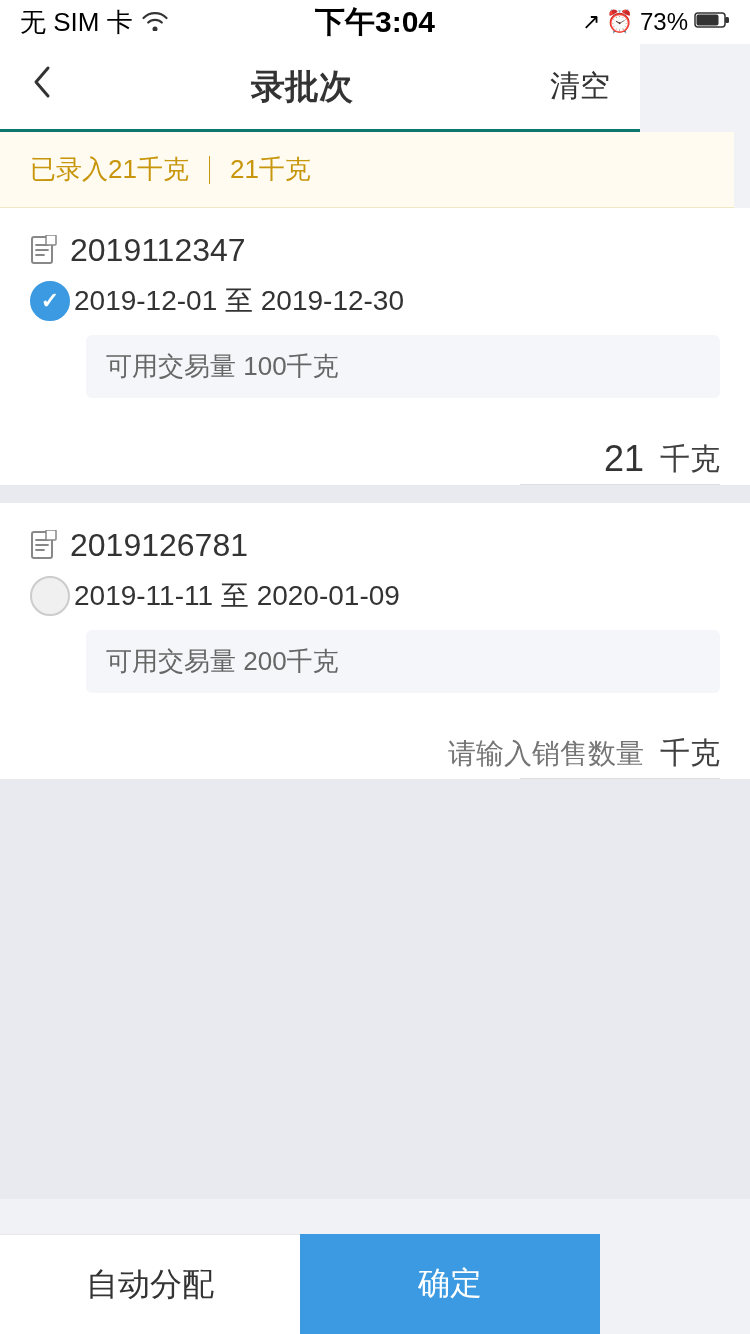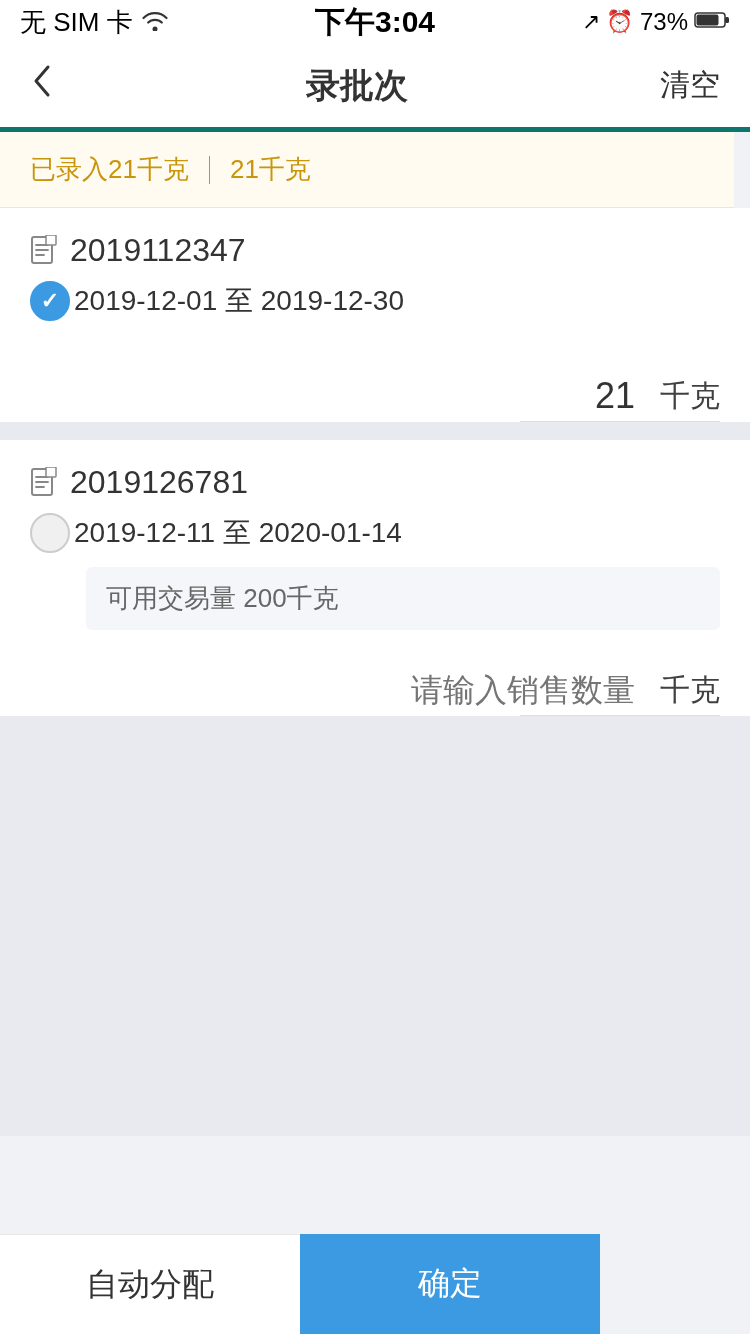--- a/index.html
+++ b/index.html
@@ -38,28 +38,28 @@
     }
     .status-right {
       display: flex;
       align-items: center;
       gap: 6px;
       font-size: 24px;
     }
 
     
     .nav-bar {
-      width: 750px;
+      width: 640px;
       height: 88px;
       background: #fff;
       display: flex;
       align-items: center;
       justify-content: space-between;
       padding: 0 30px;
-      border-bottom: 5px solid #0f766e;
+      border-bottom: 3px solid #0f766e;
     }
     .nav-back {
       font-size: 36px;
       color: #333;
       cursor: pointer;
     }
     .nav-title {
       font-size: 34px;
       font-weight: 600;
       color: #333;
@@ -163,21 +163,21 @@
       font-size: 26px;
       color: #666;
       margin-left: 56px;
     }
 
     .qty-row {
       display: flex;
       align-items: center;
       justify-content: flex-end;
       padding: 20px 30px 0 21px;
-      gap: 10px;
+      gap: 1px;
     }
     .qty-input {
       font-size: 36px;
       color: #333;
       text-align: right;
       border: none;
       outline: none;
       background: transparent;
       width: 120px;
     }
@@ -186,21 +186,21 @@
       color: #404040;
     }
     .qty-line {
       width: 200px;
       height: 1px;
       background: #ddd;
       margin: 4px 30px 0 auto;
     }
     .qty-placeholder {
       color: #bbb;
-      font-size: 32px;
+      font-size: 28px;
     }
 
     .separator {
       height: 18px;
       background: #e8eaf0;
     }
 
     
     .bottom-space {
       height: 420px;
@@ -298,20 +298,21 @@
           <path d="M6 10h12M6 15h12M6 20h8" stroke="#888" stroke-width="1.8" stroke-linecap="round"></path>
           <rect x="16" y="0" width="10" height="10" rx="1" fill="#fff" stroke="#888" stroke-width="1.5"></rect>
         </svg>
       </span>
       <span class="batch-id">2019112347</span>
     </div>
     <div class="batch-date-row">
       <div class="radio-btn checked"></div>
       <span class="batch-date">2019-12-01 至 2019-12-30</span>
     </div>
+    <div class="avail-box">可用交易量 100千克</div>
   </div>
   <div class="qty-row">
     <input class="qty-input" type="number" value="21" style="">
     <span class="qty-unit">千克</span>
   </div>
   <div class="qty-line"></div>
 </div>
 
 <div class="separator"></div>
 
@@ -322,21 +323,21 @@
         <svg width="28" height="30" viewBox="0 0 28 30" fill="none" xmlns="http://www.w3.org/2000/svg">
           <rect x="2" y="2" width="20" height="26" rx="2" stroke="#888" stroke-width="2" fill="none"></rect>
           <path d="M6 10h12M6 15h12M6 20h8" stroke="#888" stroke-width="1.8" stroke-linecap="round"></path>
           <rect x="16" y="0" width="10" height="10" rx="1" fill="#fff" stroke="#888" stroke-width="1.5"></rect>
         </svg>
       </span>
       <span class="batch-id">2019126781</span>
     </div>
     <div class="batch-date-row">
       <div class="radio-btn unchecked"></div>
-      <span class="batch-date">2019-12-11 至 2020-01-14</span>
+      <span class="batch-date">2019-11-11 至 2020-01-09</span>
     </div>
     <div class="avail-box">可用交易量 200千克</div>
   </div>
   <div class="qty-row">
     <input class="qty-input qty-placeholder" type="number" placeholder="请输入销售数量" style="color: rgb(187, 187, 187); width: 260px;">
     <span class="qty-unit">千克</span>
   </div>
   <div class="qty-line"></div>
 </div>
 

